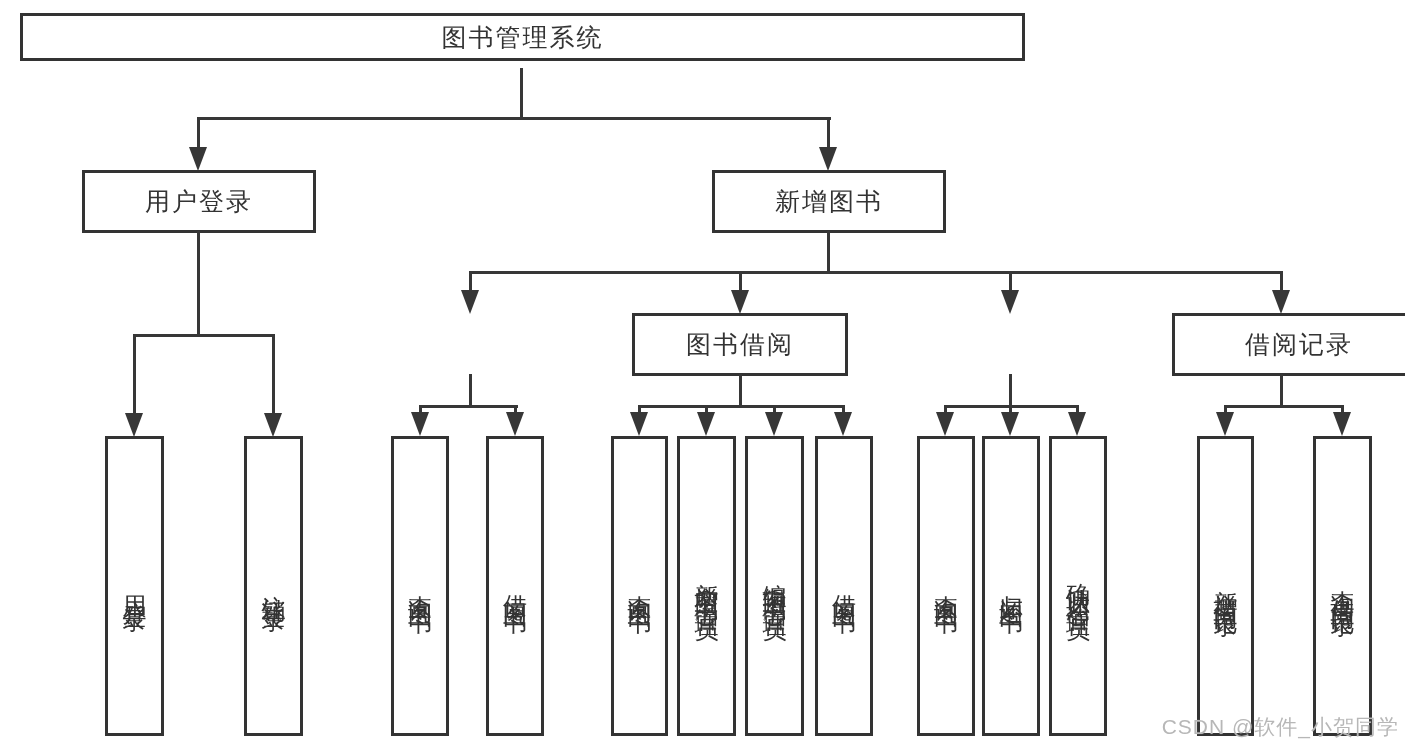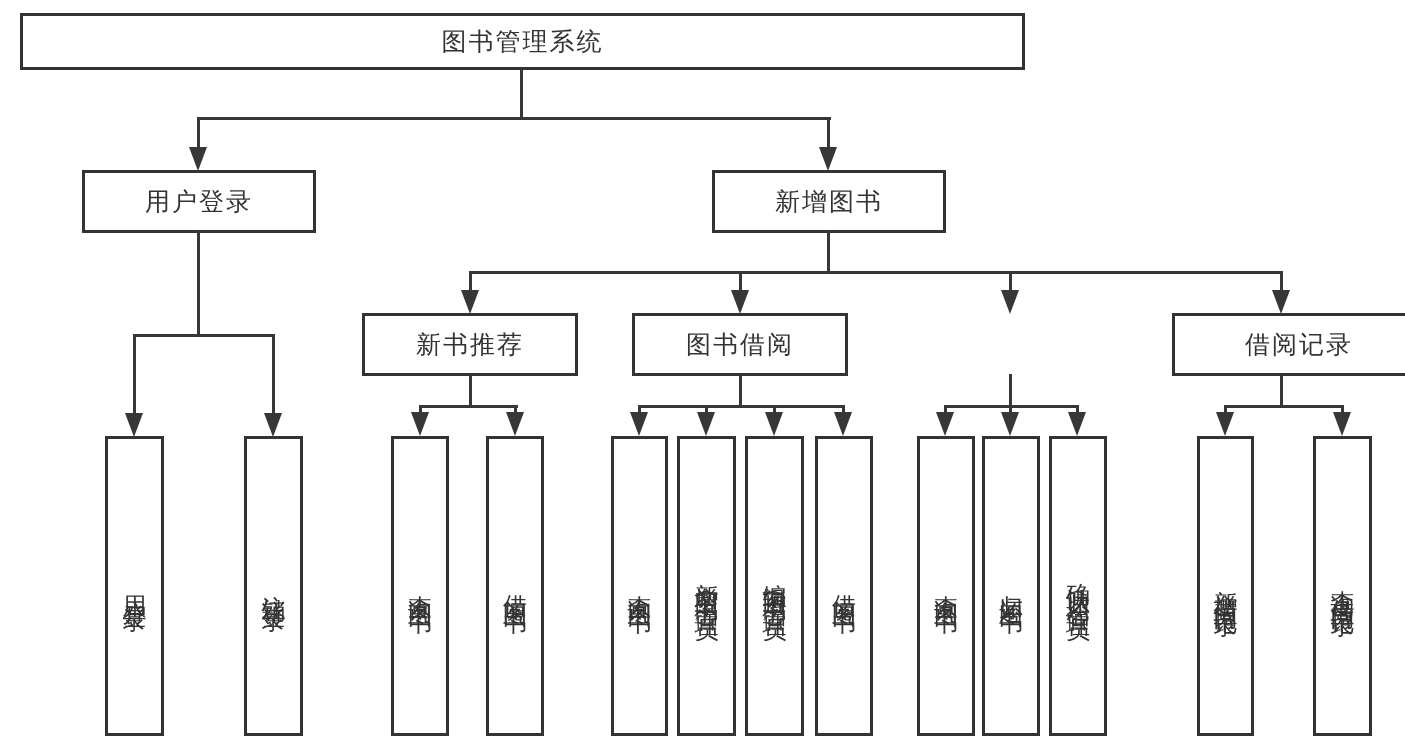--- a/index.html
+++ b/index.html
@@ -28,21 +28,21 @@
     position:absolute;top:713px;right:6px;z-index:5;
     font-size:21px;letter-spacing:1px;color:#b7b7b7;
     text-shadow:0 0 1px rgba(255,255,255,.6);
   }
 </style>
 </head>
 <body>
 
 <div id="stage">
 
-  <div class="node" style="left:20px;top:13px;width:1005px;height:57px;">
+  <div class="node" style="left:20px;top:13px;width:1005px;height:48px;">
     <span>图书管理系统</span>
   </div>
 
   <div class="vline" style="left:520px;top:68px;height:51px;"></div>
   <div class="hline" style="left:197px;top:117px;width:634px;"></div>
   <div class="vline" style="left:197px;top:117px;height:35px;"></div>
   <div class="arrow" style="left:189px;top:147px;"></div>
   <div class="vline" style="left:827px;top:117px;height:35px;"></div>
   <div class="arrow" style="left:819px;top:147px;"></div>
 
@@ -64,23 +64,20 @@
   <div class="hline" style="left:469px;top:271px;width:814px;"></div>
   <div class="vline" style="left:469px;top:271px;height:22px;"></div>
   <div class="arrow" style="left:461px;top:290px;"></div>
   <div class="vline" style="left:739px;top:271px;height:22px;"></div>
   <div class="arrow" style="left:731px;top:290px;"></div>
   <div class="vline" style="left:1009px;top:271px;height:22px;"></div>
   <div class="arrow" style="left:1001px;top:290px;"></div>
   <div class="vline" style="left:1280px;top:271px;height:22px;"></div>
   <div class="arrow" style="left:1272px;top:290px;"></div>
 
-  <div class="node" style="left:362px;top:313px;width:216px;height:63px;">
-    <span>新书推荐</span>
-  </div>
   <div class="node" style="left:632px;top:313px;width:216px;height:63px;">
     <span>图书借阅</span>
   </div>
   <div class="node" style="left:1172px;top:313px;width:254px;height:63px;">
     <span>借阅记录</span>
   </div>
 
   <div class="vline" style="left:469px;top:374px;height:34px;"></div>
   <div class="hline" style="left:419px;top:405px;width:99px;"></div>
   <div class="vline" style="left:419px;top:405px;height:12px;"></div>
@@ -152,14 +149,15 @@
     <span>确认归还（管理员）</span>
   </div>
 
   <div class="node leaf" style="left:1197px;top:436px;width:57px;height:300px;">
     <span>新增借阅记录</span>
   </div>
   <div class="node leaf" style="left:1313px;top:436px;width:59px;height:300px;">
     <span>查询借阅记录</span>
   </div>
 
+  <div id="watermark">CSDN @软件_小贺同学</div>
 
 </div>
 
 </body></html>

